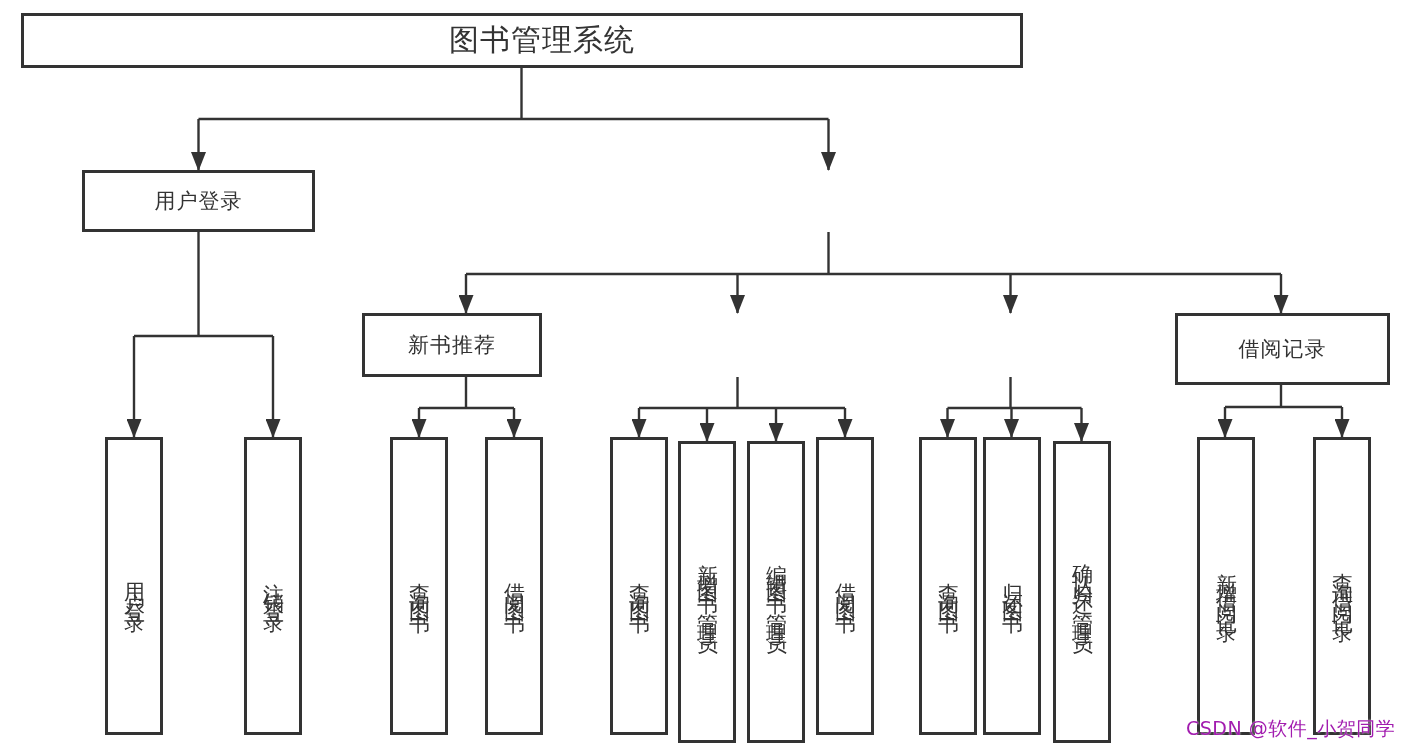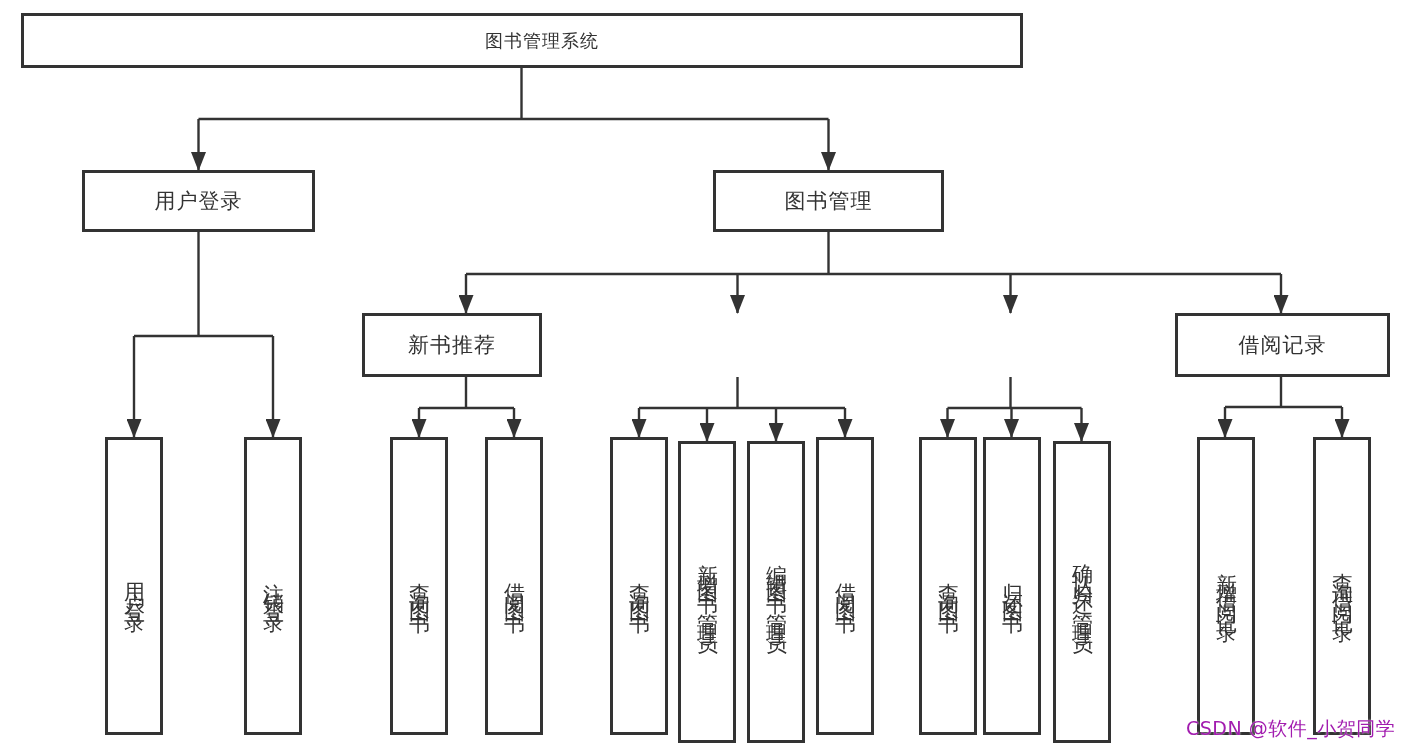--- a/index.html
+++ b/index.html
@@ -30,21 +30,21 @@
     align-items: center;
     justify-content: center;
     z-index: 2;
   }
   .h-label {
     font-size: 21px;
     color: #333333;
     letter-spacing: 1px;
     white-space: nowrap;
   }
-  .root .h-label { font-size: 18px; margin-left: 40px; }
+  .root .h-label { font-size: 30px; margin-left: 40px; }
   .v-box {
     width: 58px;
     height: 298px;
   }
   .v-label {
     writing-mode: vertical-rl;
     text-orientation: mixed;
     font-size: 21px;
     line-height: 1;
     letter-spacing: 10px;
@@ -118,28 +118,25 @@
     </g>
   </svg>
 
   <div class="box root" style="left:21px;top:13px;width:1002px;height:55px">
     <span class="h-label">图书管理系统</span>
   </div>
 
   <div class="box" style="left:82px;top:170px;width:233px;height:62px">
     <span class="h-label">用户登录</span>
   </div>
-  <div class="box" style="left:713px;top:170px;width:231px;height:62px">
-    <span class="h-label">图书管理</span>
-  </div>
 
   <div class="box" style="left:362px;top:313px;width:180px;height:64px">
     <span class="h-label">新书推荐</span>
   </div>
-  <div class="box" style="left:1175px;top:313px;width:215px;height:64px">
+  <div class="box" style="left:1175px;top:313px;width:215px;height:72px">
     <span class="h-label">借阅记录</span>
   </div>
 
   <div class="box v-box" style="left:105px;top:437px">
     <span class="v-label">用户登录</span>
   </div>
   <div class="box v-box" style="left:244px;top:437px">
     <span class="v-label">注销登录</span>
   </div>
 

